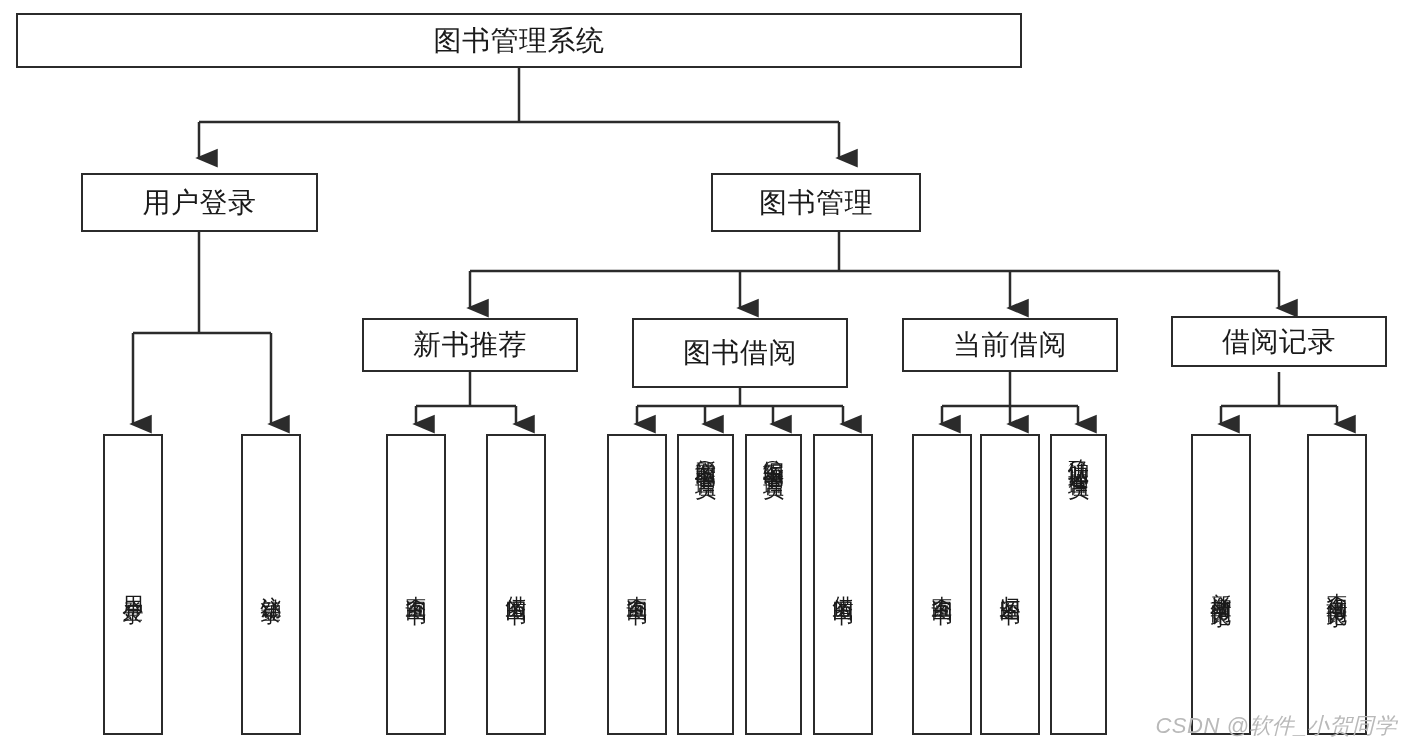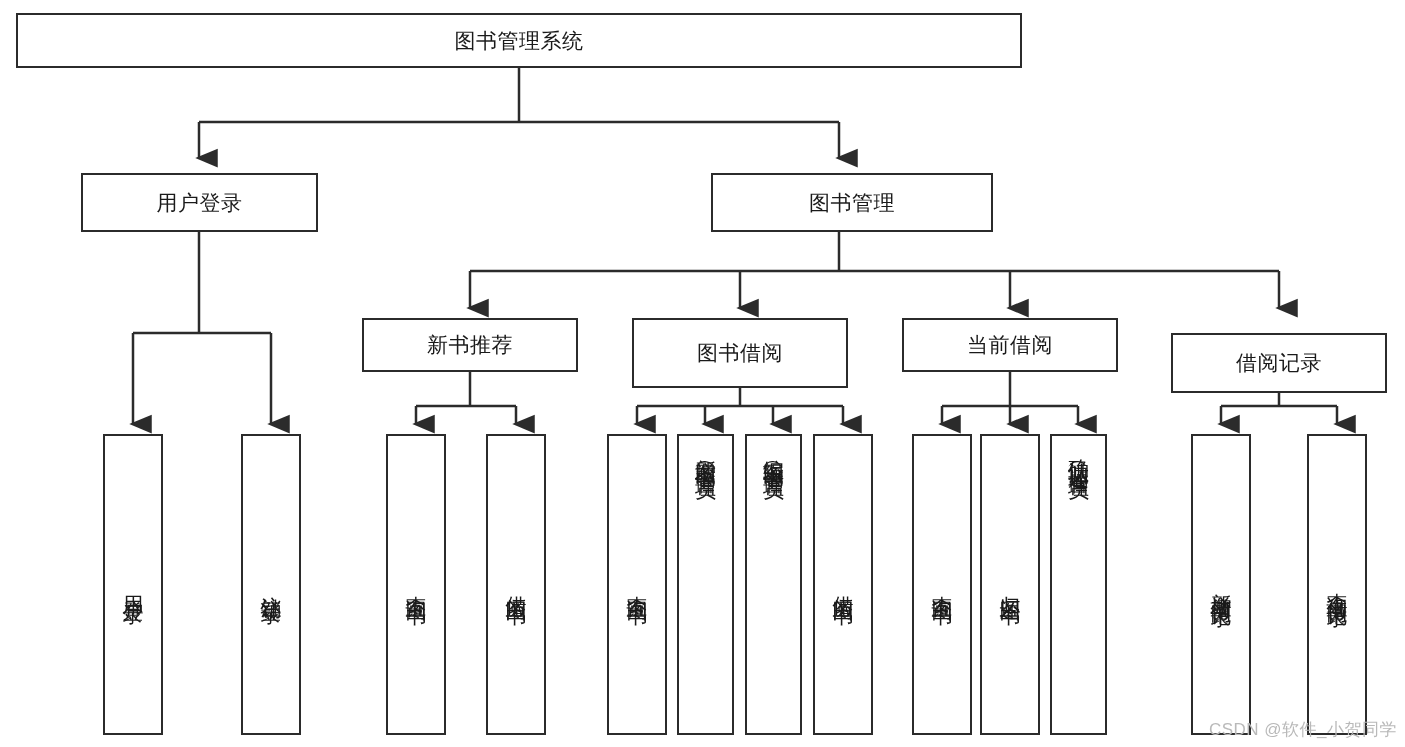--- a/index.html
+++ b/index.html
@@ -29,21 +29,21 @@
     position: absolute;
     box-sizing: border-box;
     background: #ffffff;
     border: 2px solid #2b2b2b;
     display: flex;
     align-items: center;
     justify-content: center;
     color: #1a1a1a;
   }
   .node.horiz {
-    font-size: 21px;
+    font-size: 28px;
     letter-spacing: 0.5px;
   }
   .node.vert {
     writing-mode: vertical-rl;
     text-orientation: upright;
     font-size: 21px;
     letter-spacing: 3px;
     line-height: 1.05;
     padding: 4px 0;
     align-items: center;
@@ -51,24 +51,25 @@
     white-space: nowrap;
   }
   .node.vert.topalign {
     justify-content: flex-start;
     padding-top: 6px;
   }
   #watermark {
     position: absolute;
     right: 8px;
     bottom: 6px;
-    font-size: 17px;
+    font-size: 22px;
     color: #b9b9b9;
     letter-spacing: 0.5px;
     white-space: nowrap;
+    font-style: italic;
   }
 </style>
 </head>
 <body>
 
 <div id="canvas">
 
   <svg id="edges" viewBox="0 0 1405 747">
     <defs>
       <marker id="arrow" viewBox="0 0 12 12" refX="6" refY="10" markerWidth="9" markerHeight="9" orient="auto-start-reverse">
@@ -119,34 +120,34 @@
     </g>
   </svg>
 
   <div class="node horiz" style="left:16px; top:13px; width:1006px; height:55px;">
     <span>图书管理系统</span>
   </div>
 
   <div class="node horiz" style="left:81px; top:173px; width:237px; height:59px;">
     <span>用户登录</span>
   </div>
-  <div class="node horiz" style="left:711px; top:173px; width:282px; height:59px;">
+  <div class="node horiz" style="left:711px; top:173px; width:210px; height:59px;">
     <span>图书管理</span>
   </div>
 
   <div class="node horiz" style="left:362px; top:318px; width:216px; height:54px;text-align:center;">
     <span>新书推荐</span>
   </div>
   <div class="node horiz" style="left:632px; top:318px; width:216px; height:70px;">
     <span>图书借阅</span>
   </div>
   <div class="node horiz" style="left:902px; top:318px; width:216px; height:54px;justify-content:center;">
     <span>当前借阅</span>
   </div>
-  <div class="node horiz" style="left:1171px; top:333px; width:216px; height:60px;">
+  <div class="node horiz" style="left:1171px; top:316px; width:216px; height:51px;">
     <span>借阅记录</span>
   </div>
 
   <div class="node vert" style="left:103px; top:434px; width:60px; height:301px;">
     <span>用户登录</span>
   </div>
   <div class="node vert" style="left:241px; top:434px; width:60px; height:301px;">
     <span>注销登录</span>
   </div>
 

